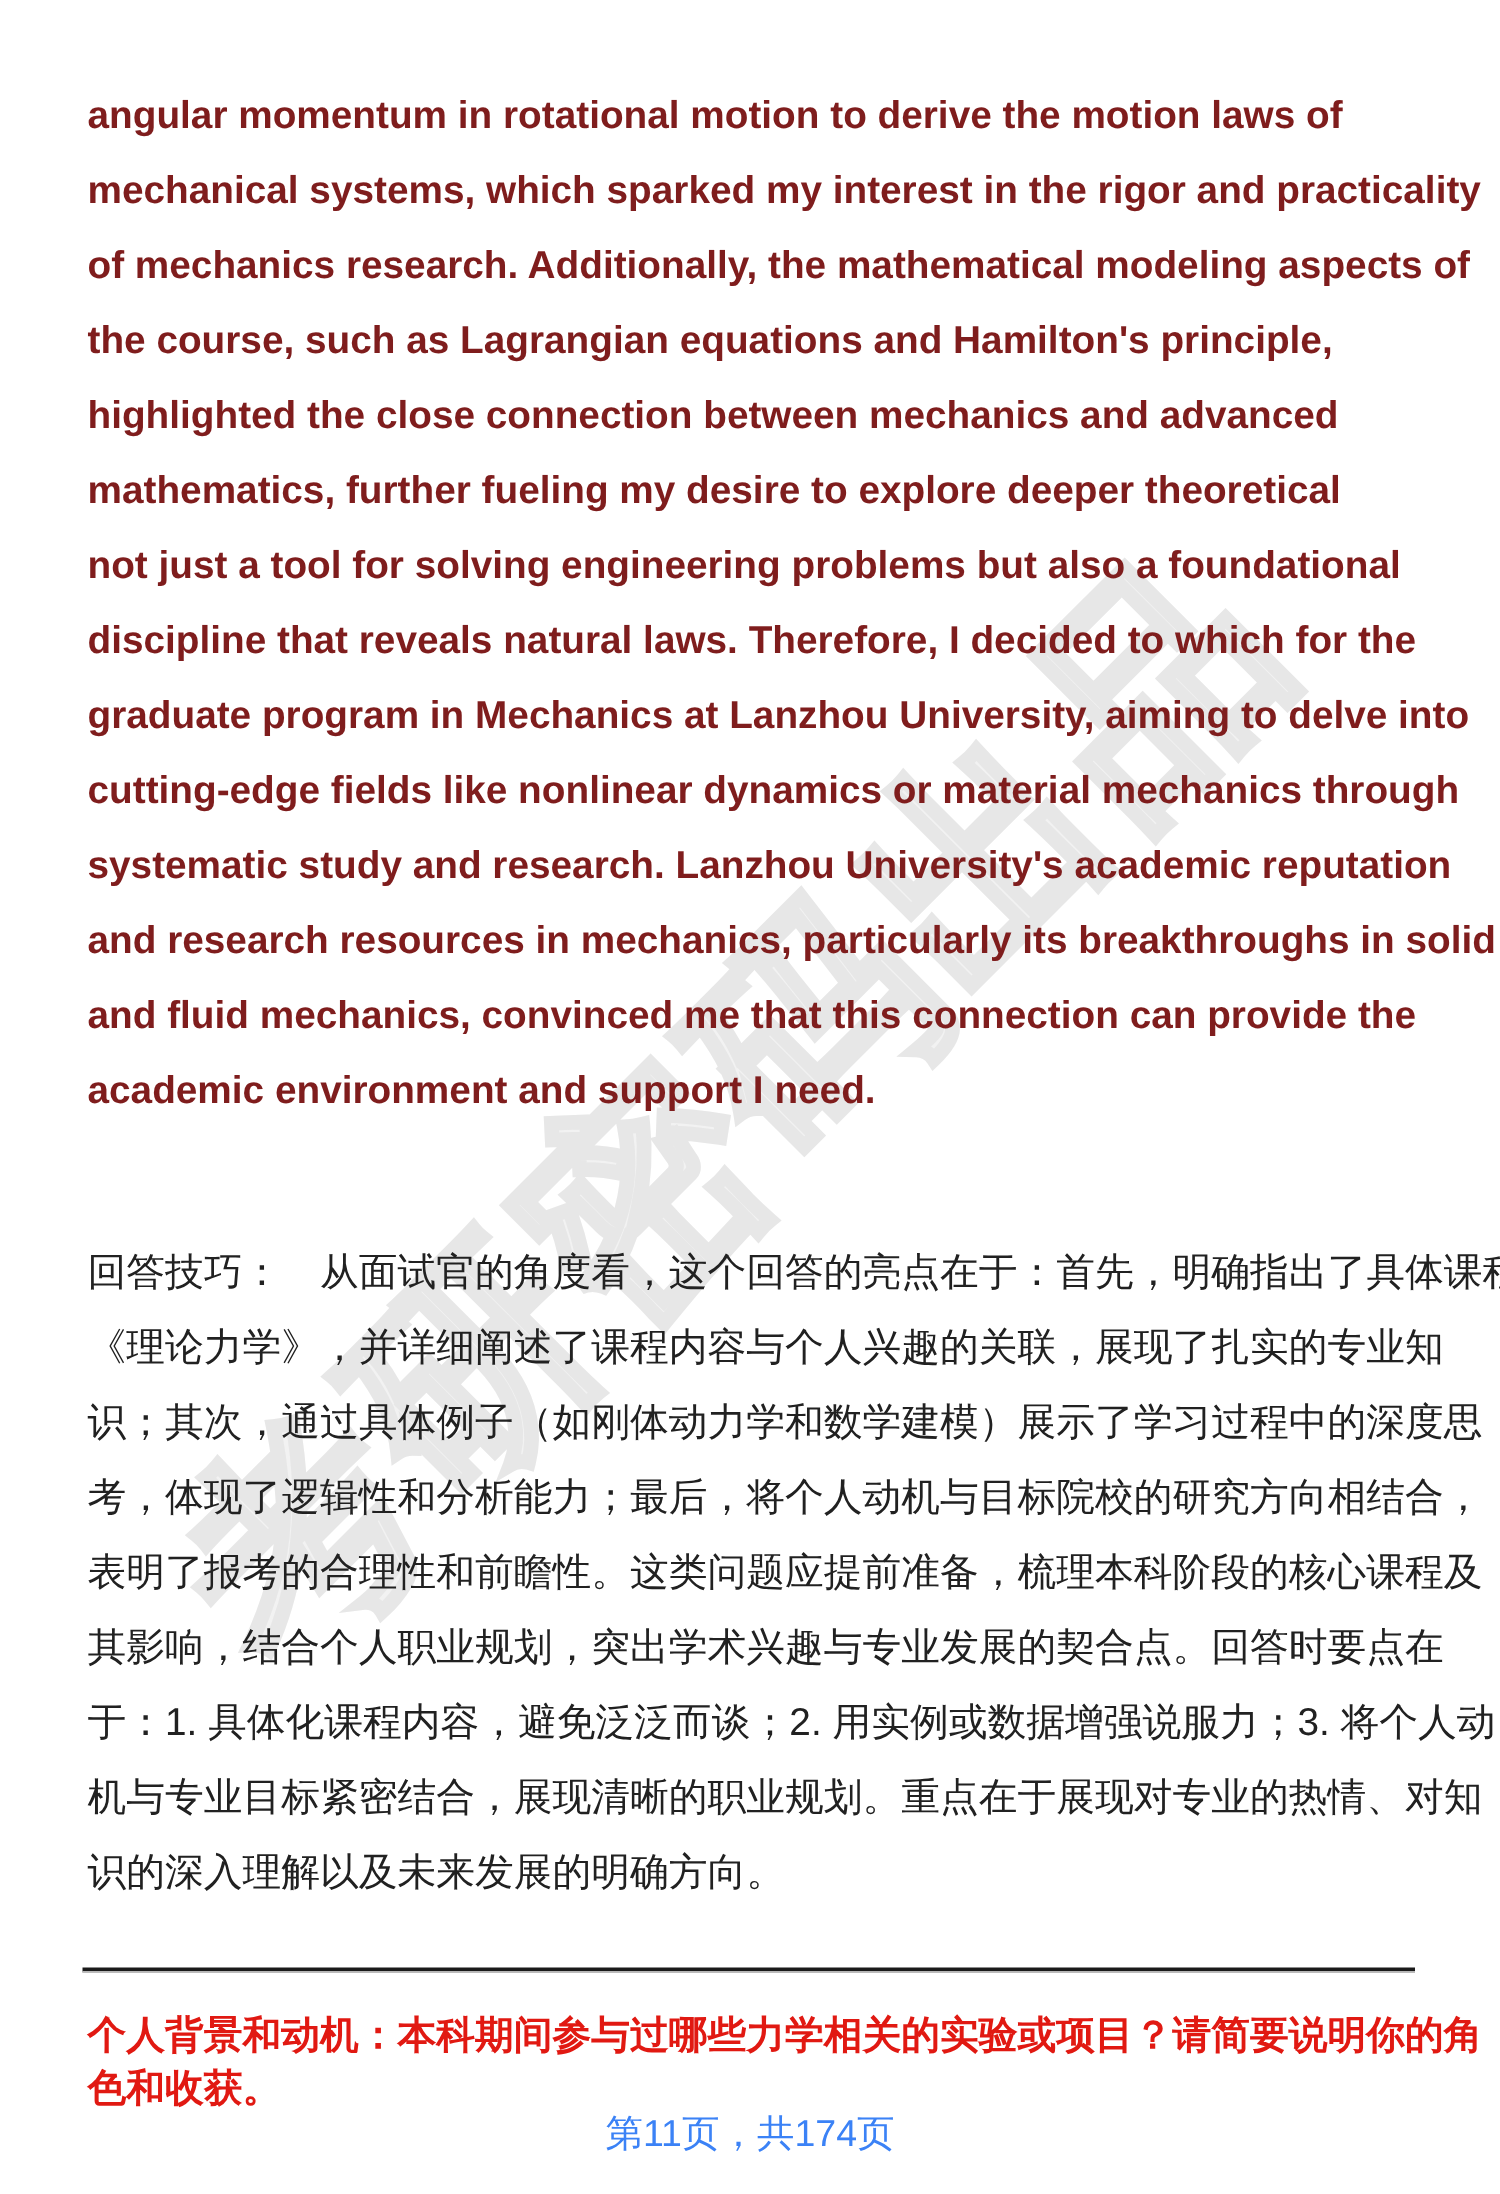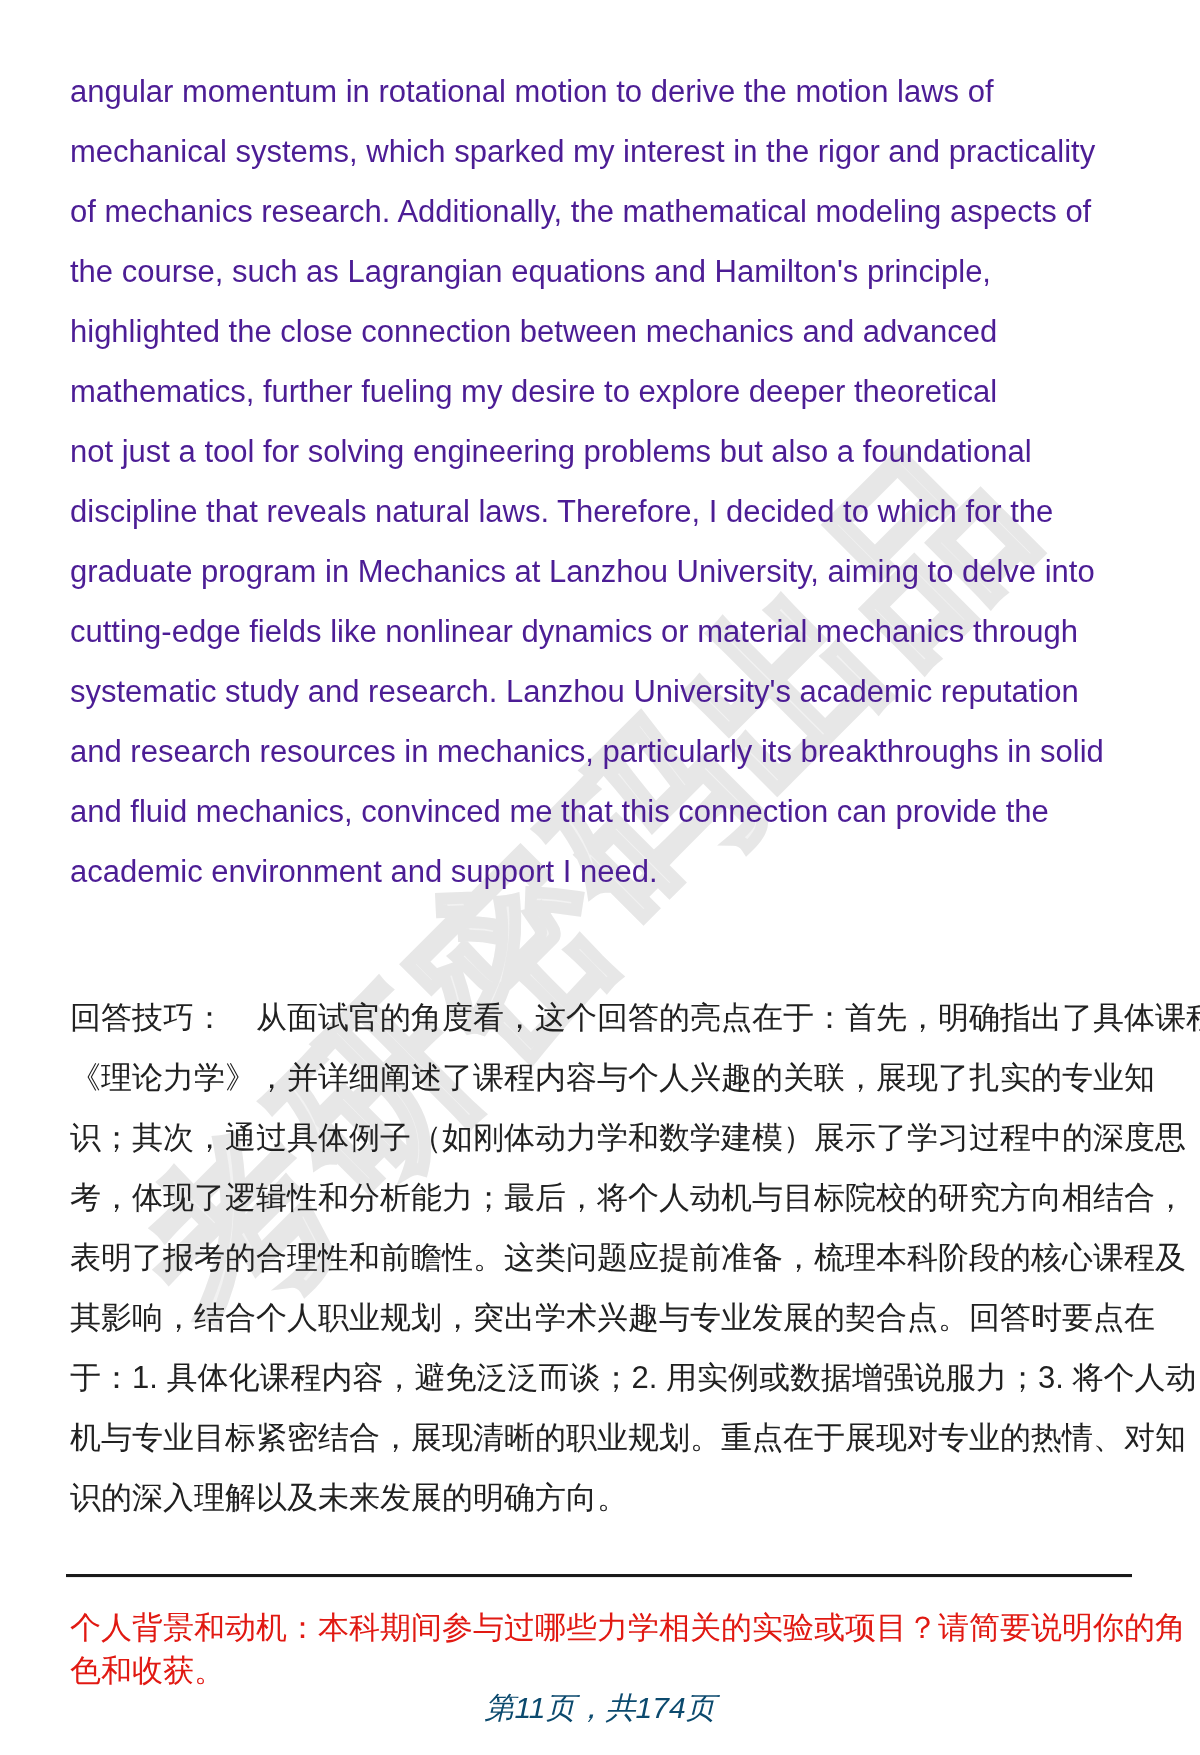--- a/index.html
+++ b/index.html
@@ -64,21 +64,21 @@
     height: 3px;
     background: #1a1a1a;
     border-bottom: 1px solid #ececec;
   }
   .question {
     position: absolute;
     left: 70px;
     top: 1606px;
     width: 1062px;
     font-size: 31px;
-    font-weight: 400;
+    font-weight: 700;
   }
   .question .line {
     height: 43px;
     line-height: 43px;
     white-space: nowrap;
   }
   .footer {
     position: absolute;
     left: 0;
     top: 1686px;
@@ -91,21 +91,21 @@
 </style>
 </head>
 <body>
 
 <div class="page">
 
   <div class="watermark">考研密码出品</div>
 
   <div class="content">
 
-    <div class="para english-para" style="color: #4c1d95;">
+    <div class="para english-para" style="color: #7f1d1d; font-weight: bold;">
       <div class="line">angular momentum in rotational motion to derive the motion laws of</div>
       <div class="line">mechanical systems, which sparked my interest in the rigor and practicality</div>
       <div class="line">of mechanics research. Additionally, the mathematical modeling aspects of</div>
       <div class="line">the course, such as Lagrangian equations and Hamilton's principle,</div>
       <div class="line">highlighted the close connection between mechanics and advanced</div>
       <div class="line">mathematics, further fueling my desire to explore deeper theoretical</div>
       <div class="line">not just a tool for solving engineering problems but also a foundational</div>
       <div class="line">discipline that reveals natural laws. Therefore, I decided to which for the</div>
       <div class="line">graduate program in Mechanics at Lanzhou University, aiming to delve into</div>
       <div class="line">cutting-edge fields like nonlinear dynamics or material mechanics through</div>
@@ -127,16 +127,16 @@
       <div class="line">识的深入理解以及未来发展的明确方向。</div>
     </div>
 
     <div class="divider" style="background: rgb(26, 26, 26);"></div>
 
     <div class="question" style="color: rgb(225, 25, 18);">
       <div class="line">个人背景和动机：本科期间参与过哪些力学相关的实验或项目？请简要说明你的角</div>
       <div class="line">色和收获。</div>
     </div>
 
-    <div class="footer" style="color: #0c4a6e; font-style: italic;">第11页，共174页</div>
+    <div class="footer" style="color: #3b82f6;">第11页，共174页</div>
 
   </div>
 </div>
 
 </body></html>

